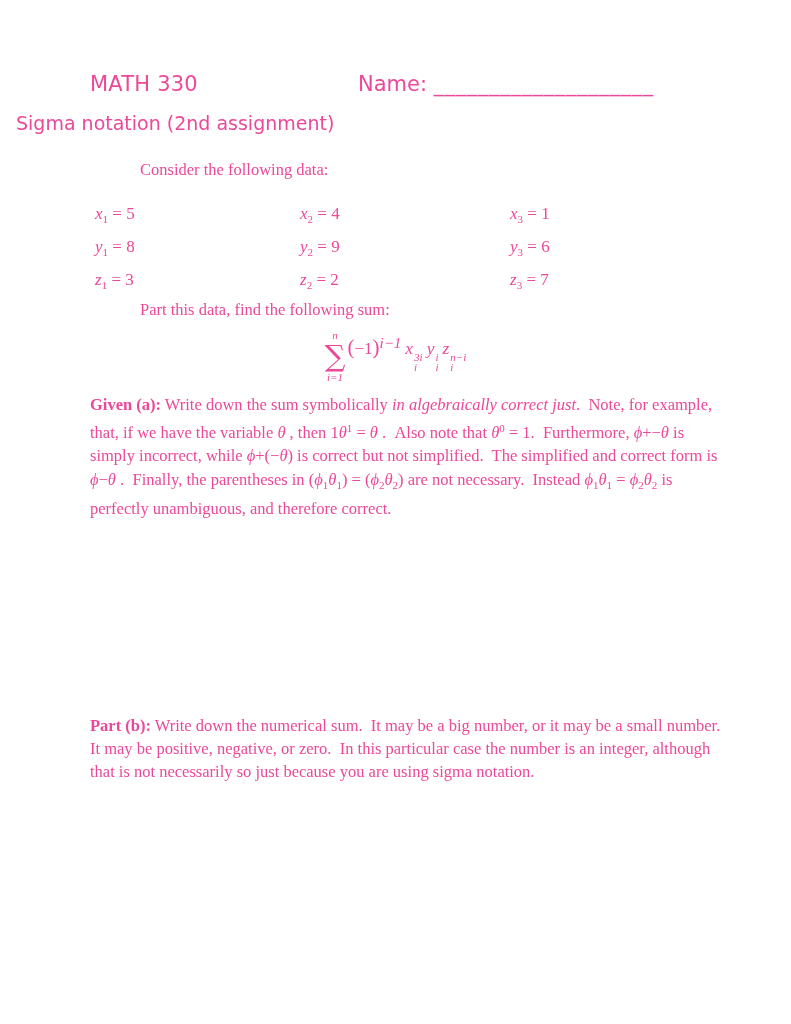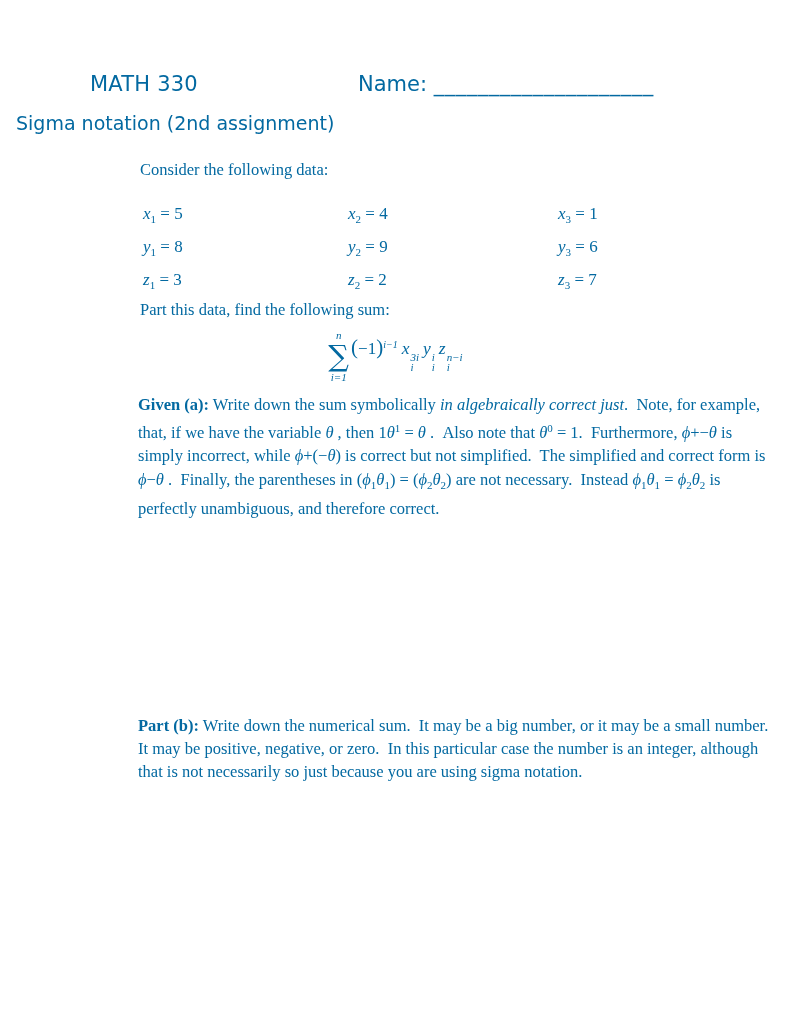--- a/index.html
+++ b/index.html
@@ -2,21 +2,21 @@
 <html><head>
 <meta charset="utf-8">
 <style>
   * { margin: 0; padding: 0; box-sizing: border-box; }
   html, body { background: #ffffff; }
   .page {
     position: relative;
     width: 791px;
     height: 904px;
     background: #ffffff;
-    color: #0369a1;
+    color: #ec4899;
     font-family: "Liberation Serif", "DejaVu Serif", serif;
     overflow: hidden;
   }
   
   .course {
     position: absolute; left: 90px; top: 72px;
     font-family: "DejaVu Sans", "Liberation Sans", sans-serif;
     font-size: 21px; letter-spacing: 0.2px;
   }
   .name-area {
@@ -52,35 +52,35 @@
   .sum-stack {
     display: inline-flex; flex-direction: column; align-items: center;
     margin-right: 2px;
   }
   .sum-top { font-size: 11px; font-style: italic; line-height: 11px; }
   .sum-sigma { font-size: 29px; line-height: 30px; font-family: "DejaVu Serif", serif; }
   .sum-bottom { font-size: 11px; font-style: italic; line-height: 12px; }
   .fbody { display: inline-block; padding-bottom: 6px; white-space: nowrap; }
   .fparen { font-size: 21px; }
   .fnum { font-size: 17px; }
-  .fexp { font-size: 10px; font-style: italic; text-align: center; }
+  .fexp { font-size: 15px; font-style: italic; text-align: center; }
   .mterm { margin-left: 4px; }
   .mbase { font-style: italic; font-size: 17.5px; }
   .mscripts {
     display: inline-flex; flex-direction: column; align-items: flex-start;
     vertical-align: -7px; margin-left: 1px;
   }
   .msup, .msub { font-size: 11px; line-height: 10px; font-style: italic; }
   
   .para { position: absolute; left: 90px; width: 625px; font-size: 16.5px; }
   .part-a { top: 393px; }
   .part-a .rich-line { line-height: 23.5px; }
   .part-b { top: 714px; }
   .part-b .rich-line { line-height: 23px; }
-  .rich-line { white-space: pre; margin-left: 48px; }
+  .rich-line { white-space: pre; }
   .seg-n { }
   .seg-b { font-weight: bold; }
   .seg-i { font-style: italic; }
   .seg-m { font-style: italic; }
   .seg-sb { font-size: 11px; vertical-align: -4px; }
   .seg-sp { font-size: 11px; vertical-align: 6px; }
 </style>
 </head>
 <body>
 

